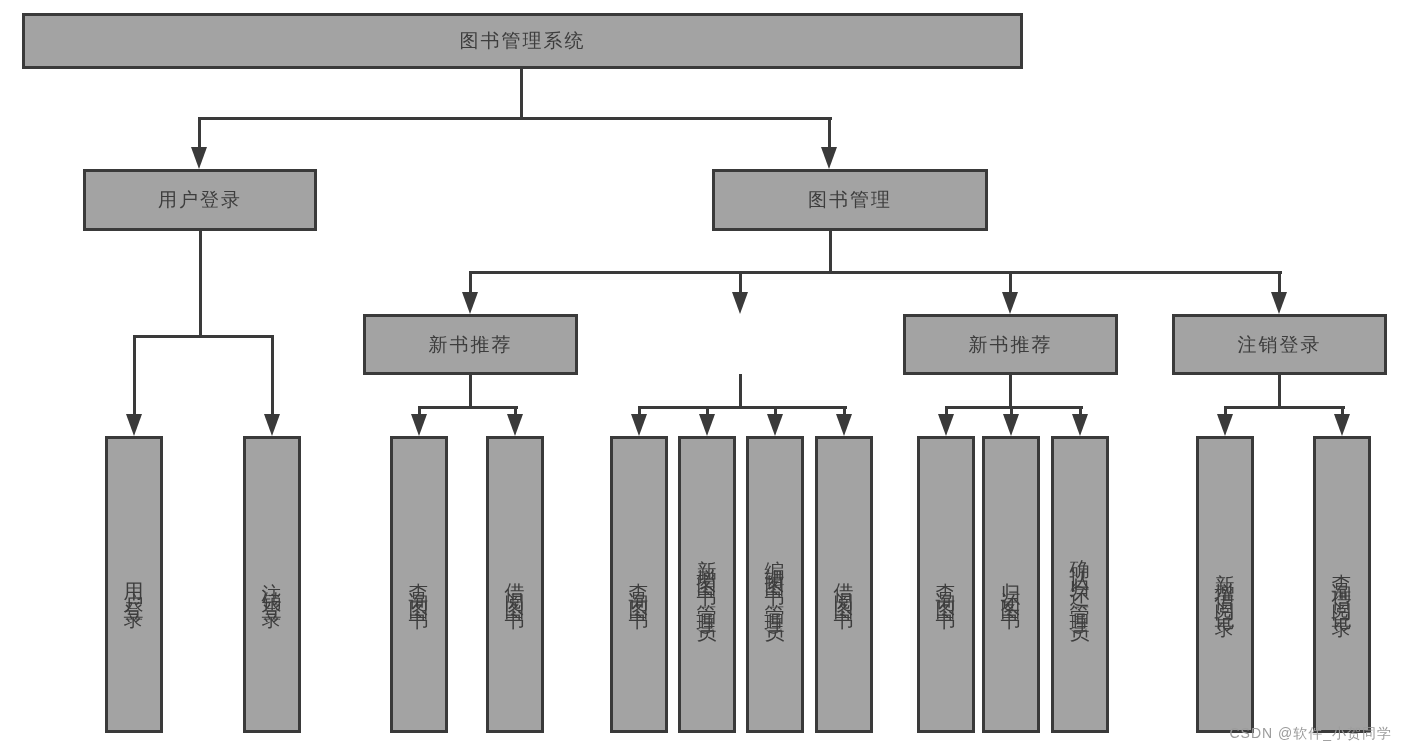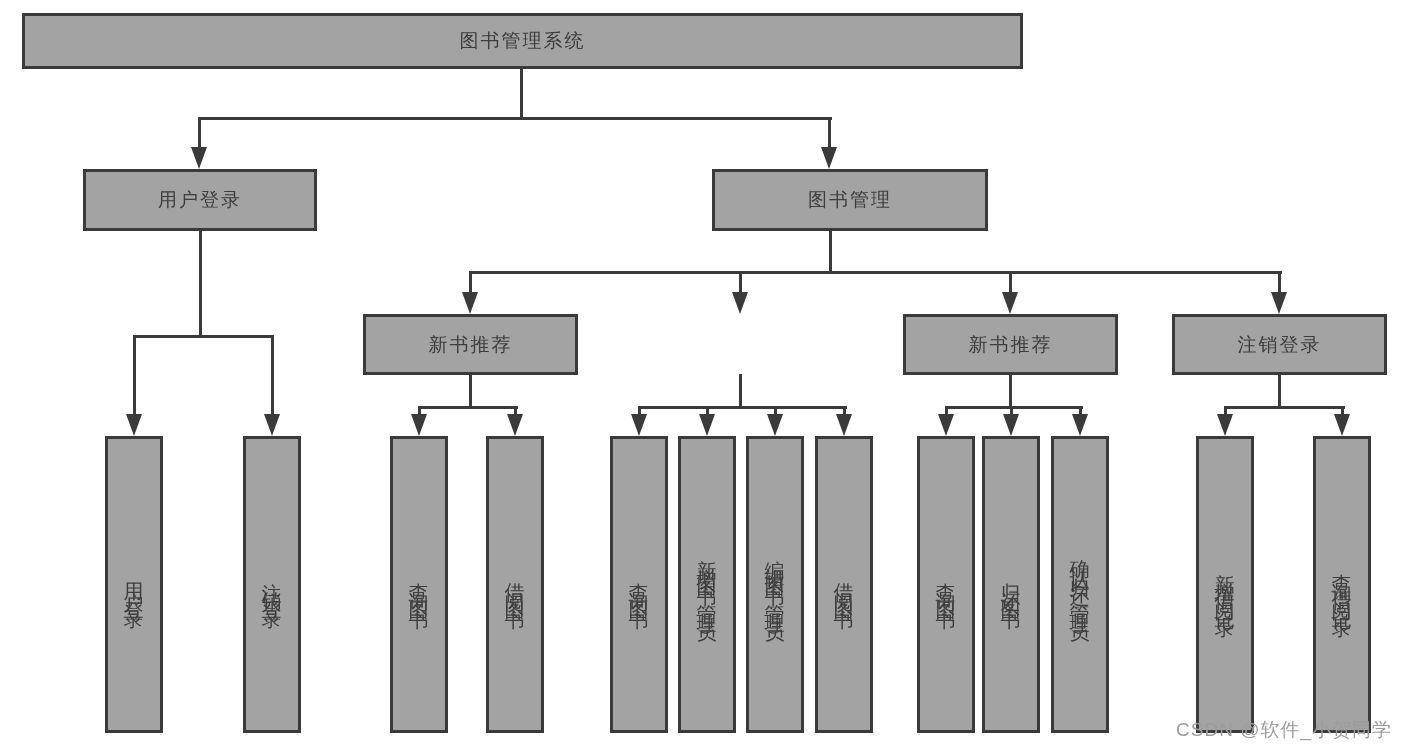--- a/index.html
+++ b/index.html
@@ -54,21 +54,21 @@
     width: 0; height: 0;
     border-left: 8px solid transparent;
     border-right: 8px solid transparent;
     border-top: 22px solid var(--line);
   }
 
   .watermark {
     position: absolute;
     right: 13px;
     bottom: 4px;
-    font-size: 19px;
+    font-size: 14px;
     letter-spacing: 1px;
     color: var(--watermark);
     z-index: 5;
     white-space: nowrap;
   }
 </style>
 </head>
 <body>
 
 <div class="canvas">

